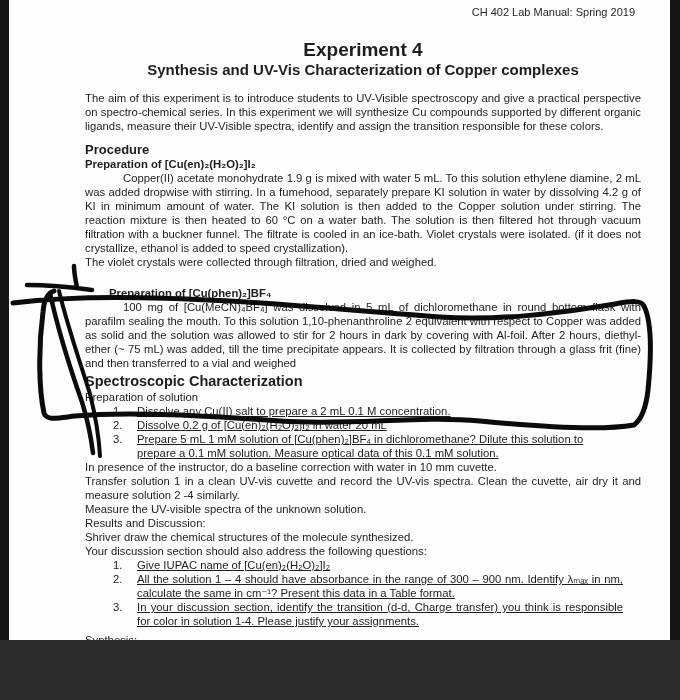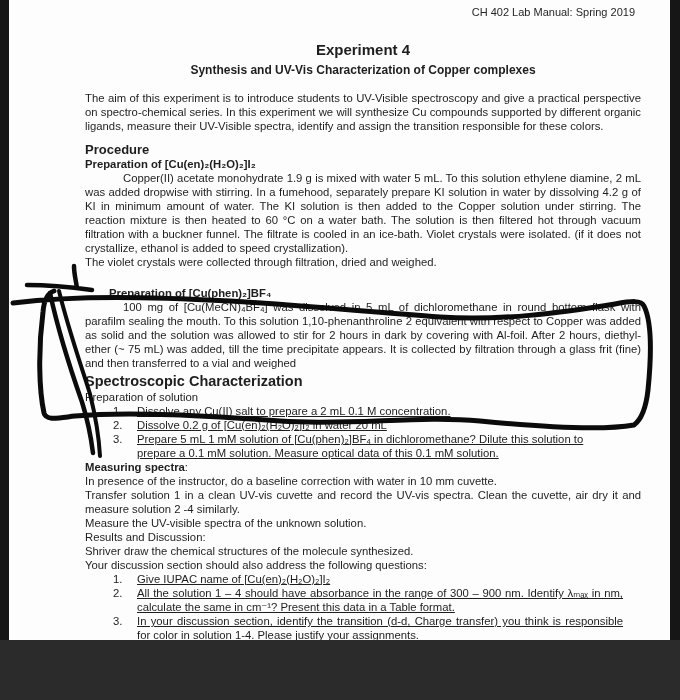--- a/index.html
+++ b/index.html
@@ -17,22 +17,22 @@
 
   #header-line{
     position:absolute;top:6px;right:45px;font-size:11px;color:#262626;
   }
 
   #content{
     position:absolute;left:85px;top:30px;width:556px;
     font-size:11.3px;line-height:14px;
   }
   .center{text-align:center;}
-  #doc-title{font-size:15px;font-weight:bold;line-height:22px;margin-top:9px;}
-  #doc-subtitle{font-size:12px;font-weight:bold;line-height:18px;text-align:center;}
+  #doc-title{font-size:19px;font-weight:bold;line-height:22px;margin-top:9px;}
+  #doc-subtitle{font-size:15px;font-weight:bold;line-height:18px;text-align:center;}
 
   .h-section{font-size:13px;font-weight:bold;line-height:15px;margin-top:22px;}
   #procedure-heading{margin-top:9px;}
   .h-sub{font-weight:bold;line-height:14px;}
   .h-big{font-size:14.5px;font-weight:bold;line-height:17px;margin-top:3px;}
 
   p{margin:0;}
   .para{text-align:justify;}
   .indent{text-indent:38px;}
   #intro-body{margin-top:12px;}
@@ -82,21 +82,20 @@
 
     <div class="h-big">Spectroscopic Characterization</div>
     <p>Preparation of solution</p>
 
     <ol class="numlist">
       <li>Dissolve any Cu(II) salt to prepare a 2 mL 0.1 M concentration.</li>
       <li>Dissolve 0.2 g of [Cu(en)₂(H₂O)₂]I₂ in water 20 mL</li>
       <li>Prepare 5 mL 1 mM solution of [Cu(phen)₂]BF₄ in dichloromethane? Dilute this solution to prepare a 0.1 mM solution. Measure optical data of this 0.1 mM solution.</li>
     </ol>
 
-    <p><span class="bold">Measuring spectra</span><span>:</span></p>
     <p>In presence of the instructor, do a baseline correction with water in 10 mm cuvette.</p>
     <p class="para">Transfer solution 1 in a clean UV-vis cuvette and record the UV-vis spectra. Clean the cuvette, air dry it and measure solution 2 -4 similarly.</p>
     <p>Measure the UV-visible spectra of the unknown solution.</p>
 
     <p>Results and Discussion:</p>
     <p>Shriver draw the chemical structures of the molecule synthesized.</p>
     <p>Your discussion section should also address the following questions:</p>
 
     <ol class="numlist">
       <li>Give IUPAC name of [Cu(en)₂(H₂O)₂]I₂</li>

